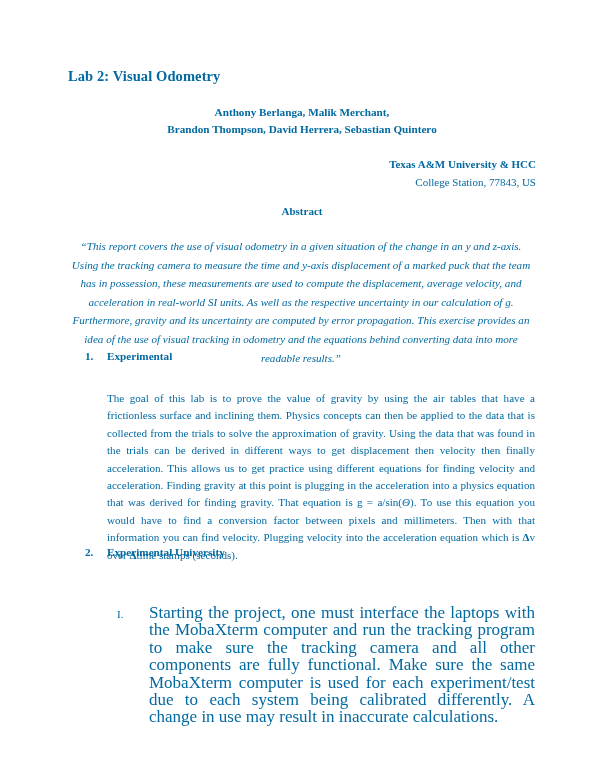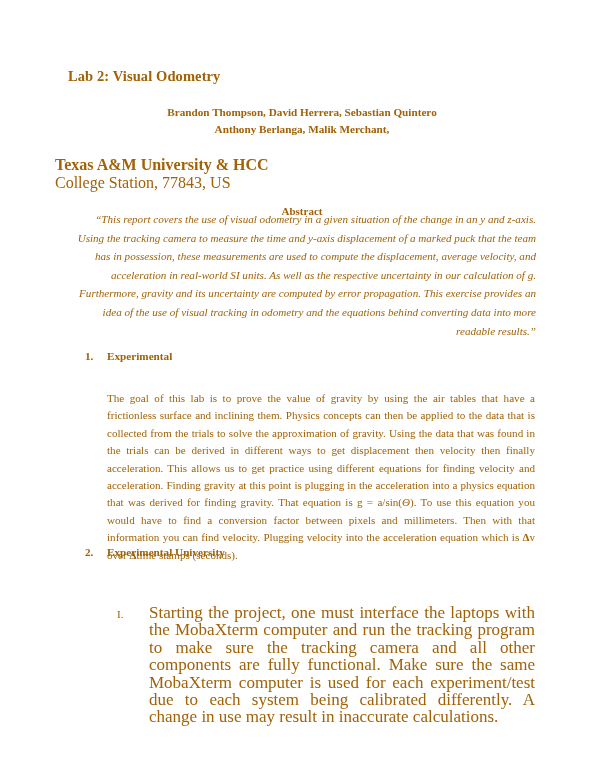--- a/index.html
+++ b/index.html
@@ -7,21 +7,21 @@
     padding: 0;
     background: #ffffff;
   }
   .page {
     position: relative;
     width: 602px;
     height: 780px;
     background: #ffffff;
     overflow: hidden;
     font-family: "Liberation Serif", "DejaVu Serif", serif;
-    color: #a16207;
+    color: #0369a1;
   }
   .doc-title {
     position: absolute;
     left: 68px;
     top: 68px;
     font-size: 14.5px;
     font-weight: bold;
     letter-spacing: 0.1px;
   }
   .authors {
@@ -30,44 +30,44 @@
     top: 104px;
     width: 468px;
     text-align: center;
     font-size: 11.2px;
     font-weight: bold;
     line-height: 17px;
   }
   .author-line { display: block; }
   .affiliation {
     position: absolute;
-    left: 55px;
+    left: 68px;
     top: 156px;
     width: 468px;
-    text-align: left;
-    font-size: 16px;
+    text-align: right;
+    font-size: 11px;
     line-height: 17.5px;
   }
   .affil-org { font-weight: bold; display: block; }
   .affil-loc { display: block; }
   .abstract-head {
     position: absolute;
     left: 68px;
     top: 205px;
     width: 468px;
     text-align: center;
     font-size: 11px;
     font-weight: bold;
   }
   .abstract-body {
     position: absolute;
     left: 66px;
-    top: 210px;
+    top: 237px;
     width: 470px;
-    text-align: right;
+    text-align: center;
     font-size: 11.1px;
     font-style: italic;
     line-height: 18.6px;
   }
   .section {
     position: absolute;
     left: 85px;
     width: 450px;
   }
   .sec-head {
@@ -114,22 +114,22 @@
   #sec-proc .proc-list { margin-top: 46px; }
 </style>
 </head>
 <body>
 
 <div class="page">
 
   <div class="doc-title">Lab 2: Visual Odometry</div>
 
   <div class="authors">
+    <span class="author-line">Anthony Berlanga, Malik Merchant,</span>
     <span class="author-line">Brandon Thompson, David Herrera, Sebastian Quintero</span>
-    <span class="author-line">Anthony Berlanga, Malik Merchant,</span>
   </div>
 
   <div class="affiliation">
     <span class="affil-org">Texas A&amp;M University &amp; HCC</span>
     <span class="affil-loc">College Station, 77843, US</span>
   </div>
 
   <div class="abstract-head">Abstract</div>
   <div class="abstract-body">“This report covers the use of visual odometry in a given situation of the change in an y and z-axis. Using the tracking camera to measure the time and y-axis displacement of a marked puck that the team has in possession, these measurements are used to compute the displacement, average velocity, and acceleration in real-world SI units. As well as the respective uncertainty in our calculation of g.  Furthermore, gravity and its uncertainty are computed by error propagation. This exercise provides an idea of the use of visual tracking in odometry and the equations behind converting data into more readable results.”</div>
 

